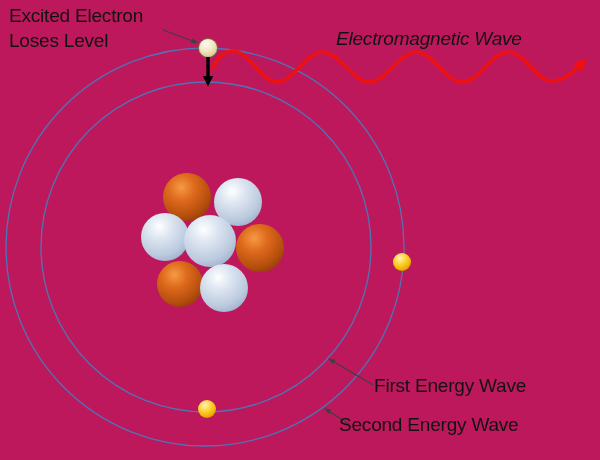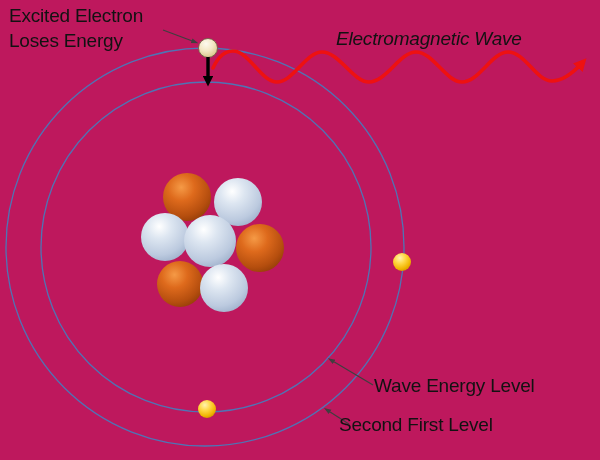--- a/index.html
+++ b/index.html
@@ -102,21 +102,21 @@
 
     <line x1="208" y1="57" x2="208" y2="79" stroke="#000000" stroke-width="3.4" marker-end="url(#headBlack)"></line>
 
     <line x1="163" y1="30" x2="195" y2="42" stroke="#3f3f3f" stroke-width="1.2" marker-end="url(#headGray)"></line>
     <line x1="373" y1="385" x2="331" y2="360" stroke="#3f3f3f" stroke-width="1.2" marker-end="url(#headGray)"></line>
     <line x1="349" y1="424" x2="327" y2="410" stroke="#3f3f3f" stroke-width="1.2" marker-end="url(#headGray)"></line>
   </svg>
 
   <div class="diagram-label label-excited">
     <div>Excited Electron</div>
-    <div>Loses Energy</div>
+    <div>Loses Level</div>
   </div>
 
   <div class="diagram-label label-emwave">Electromagnetic Wave</div>
 
-  <div class="diagram-label label-first">Wave Energy Level</div>
+  <div class="diagram-label label-first">First Energy Wave</div>
 
-  <div class="diagram-label label-second">Second First Level</div>
+  <div class="diagram-label label-second">Second Energy Wave</div>
 </div>
 
 </body></html>

